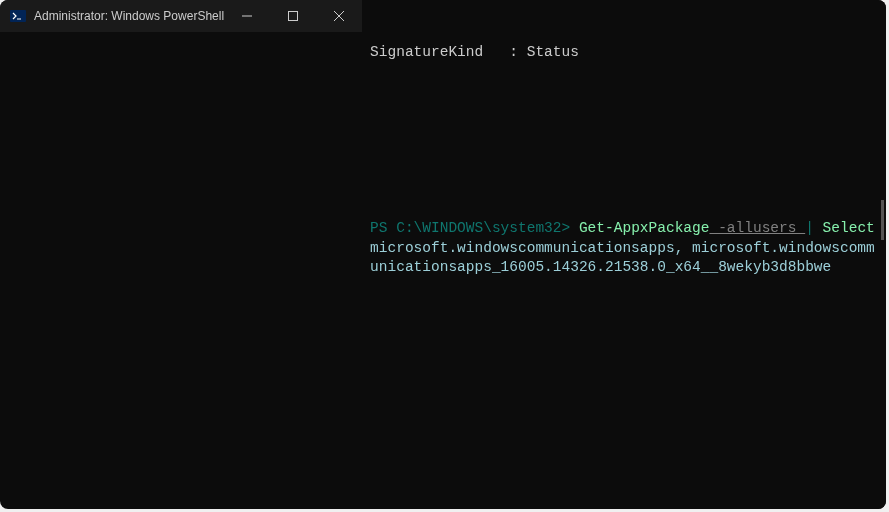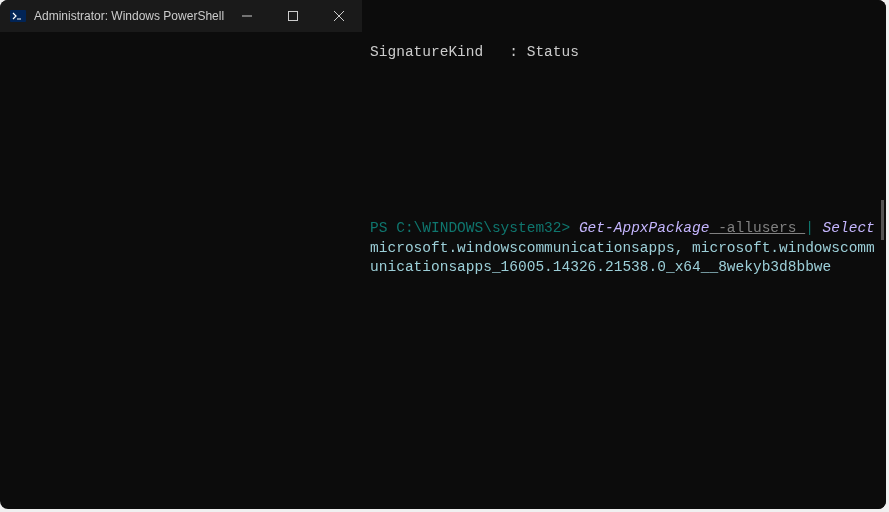--- a/index.html
+++ b/index.html
@@ -79,22 +79,21 @@
     
     .output-line {
       white-space: pre;
     }
     
     .prompt-line {
       margin-top: 0;
     }
     
     .cmd-yellow {
-      color: #c4b5fd;
-      font-style: italic;
+      color: #86efac;
     }
     
     .cmd-gray {
       color: #808080;
       text-decoration: underline;
     }
     
     .cmd-white {
       color: #0f766e;
       font-family: Liberation Mono, monospace;

